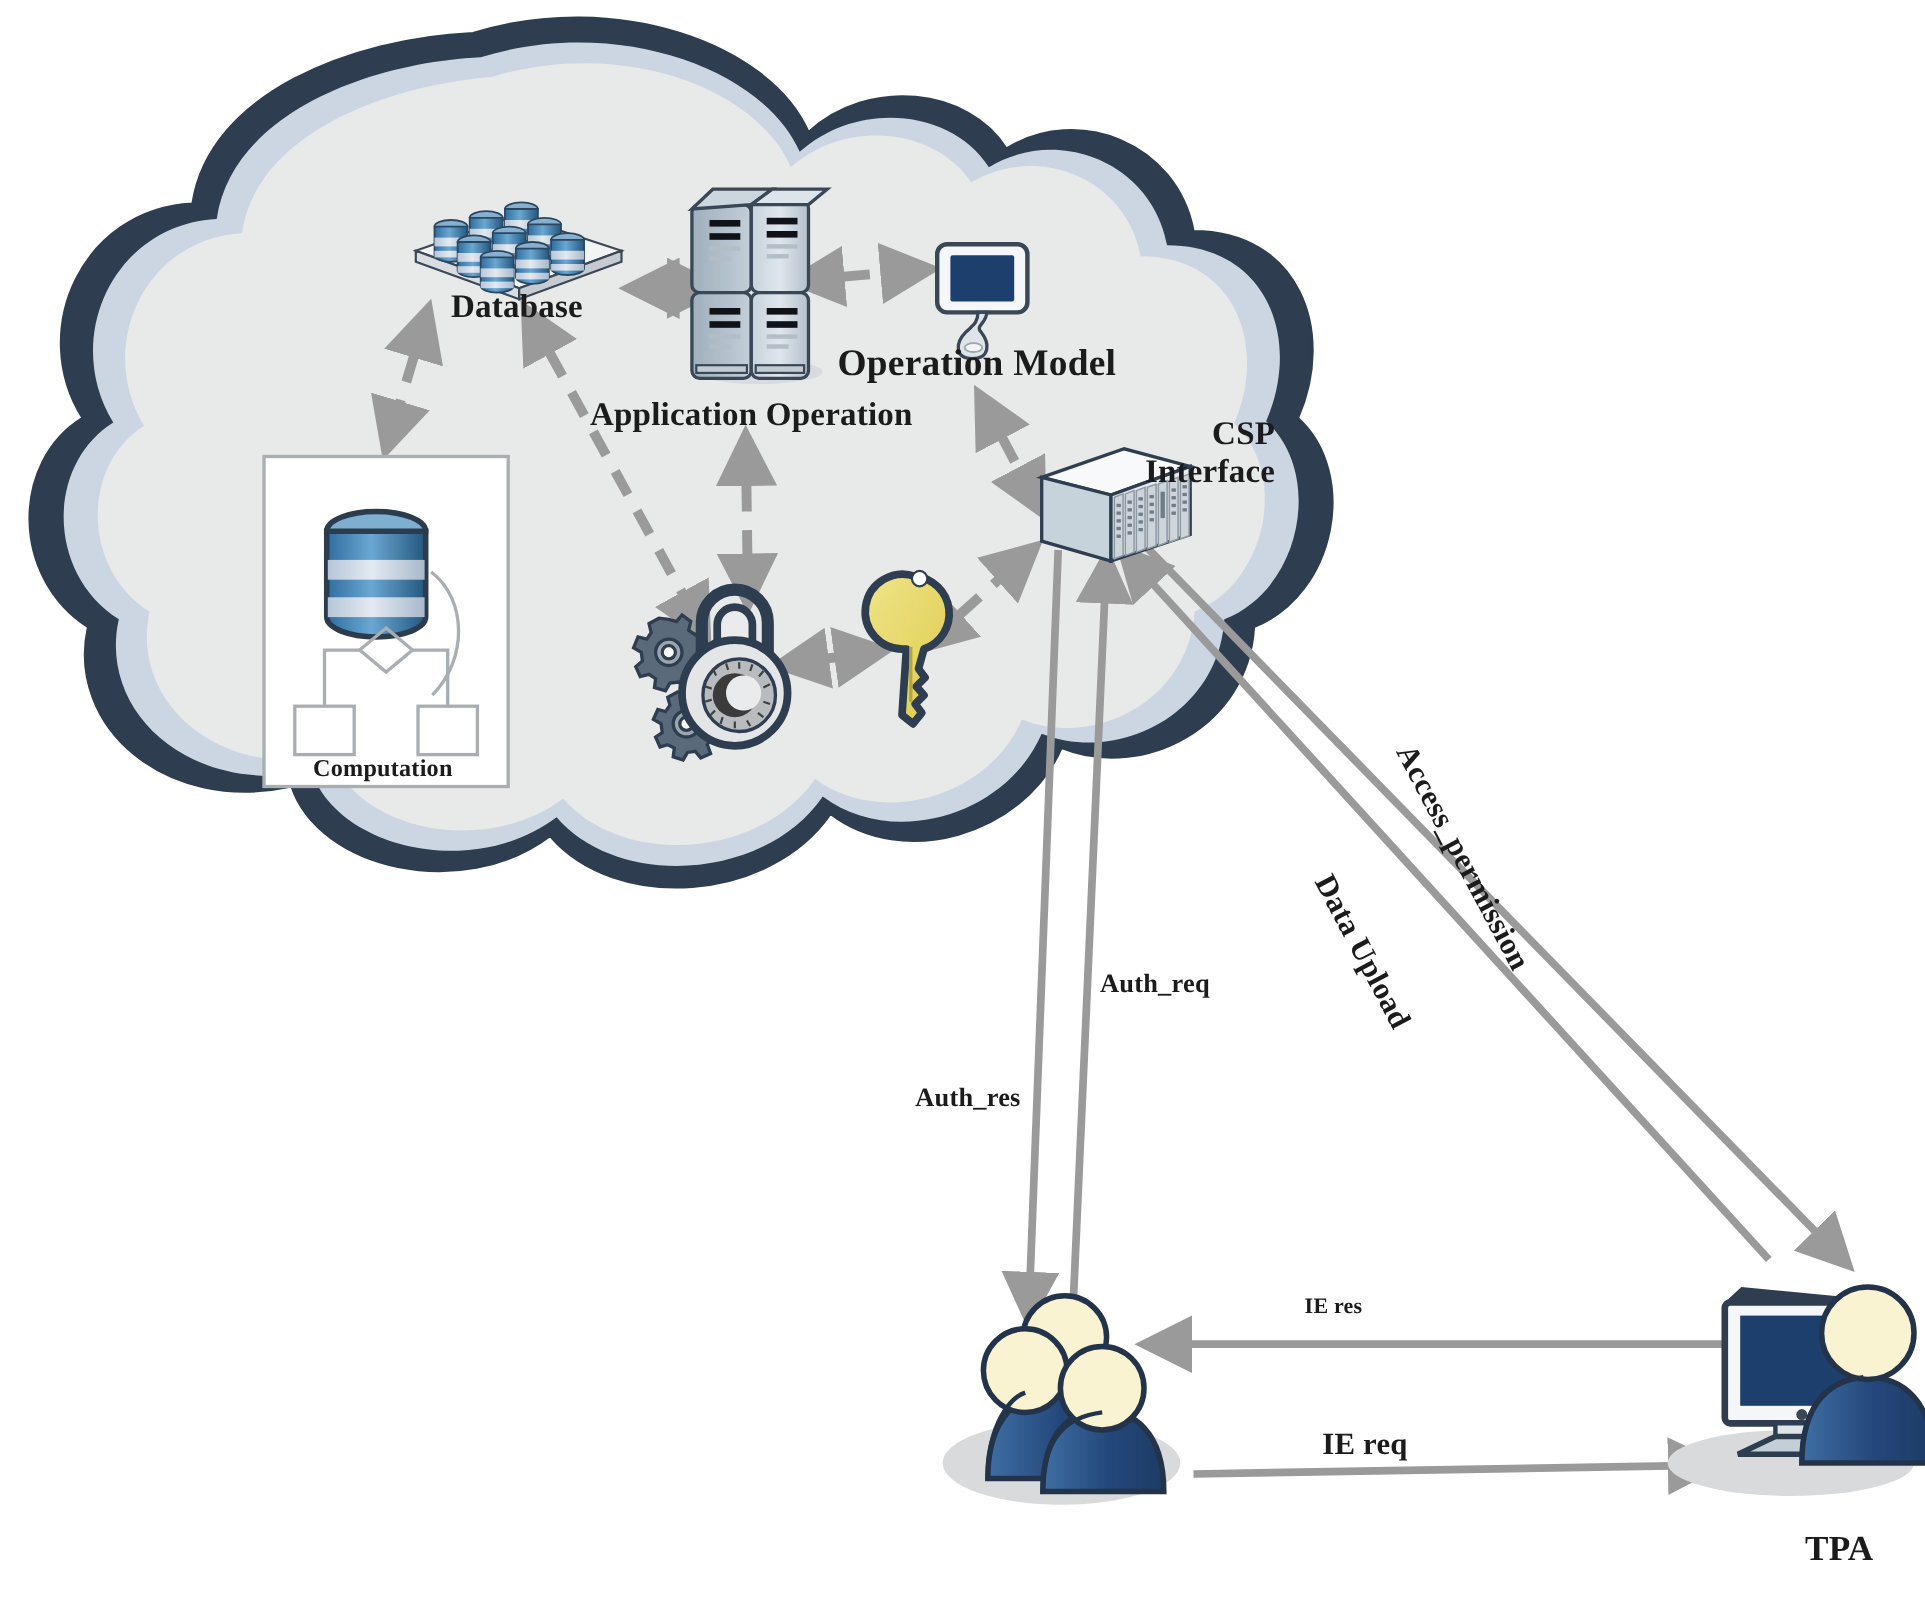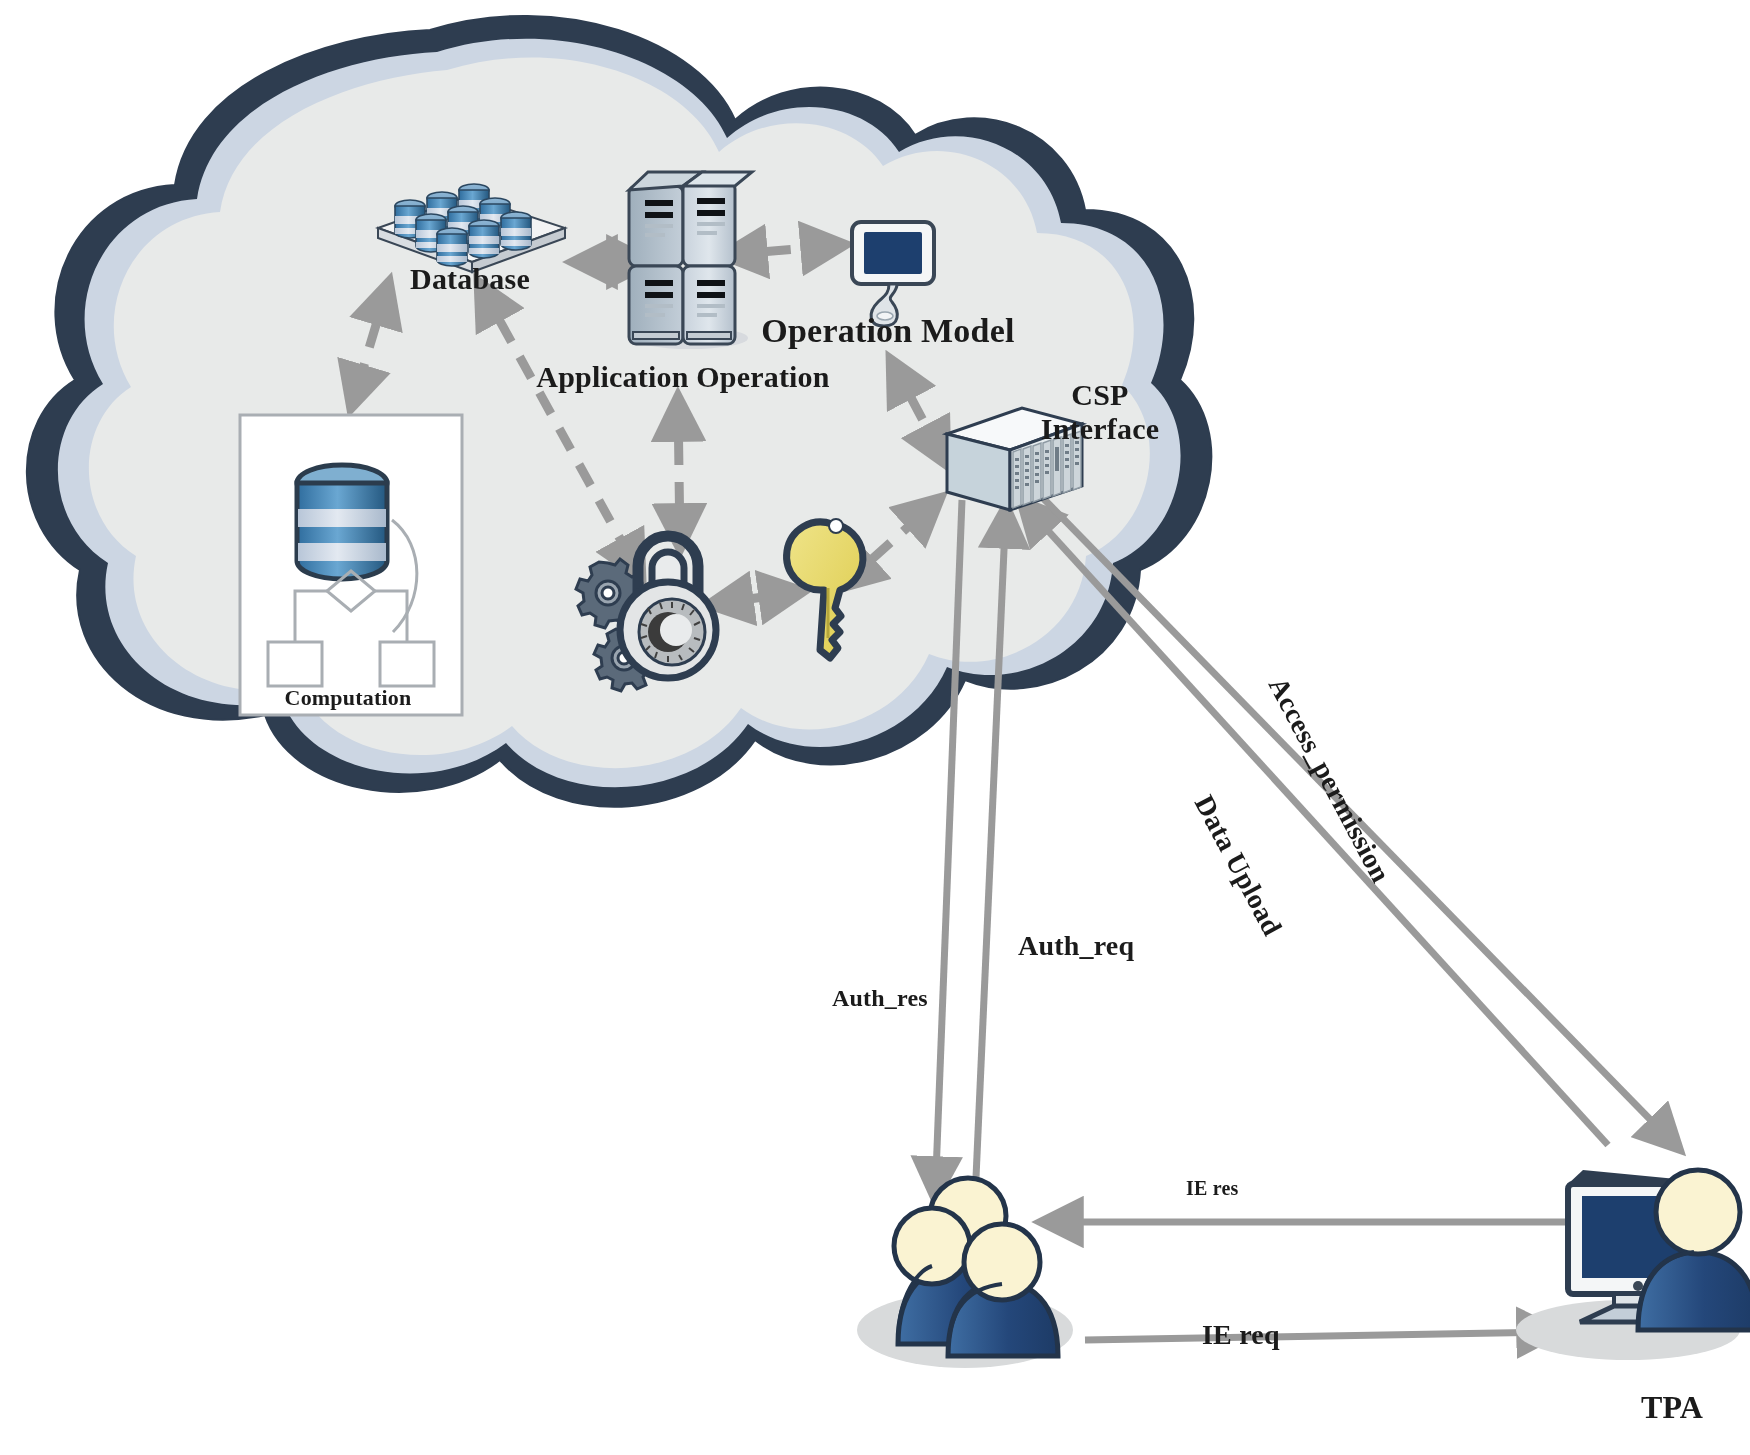--- a/index.html
+++ b/index.html
@@ -399,33 +399,33 @@
     </g>
   </g>
 </svg>
 
 <div class="lbl c" style="left:470px;top:262px;font-size:30px;">Database</div>
 
 <div class="lbl c" style="left:683px;top:360px;font-size:30px;">Application Operation</div>
 
 <div class="lbl c" style="left:888px;top:312px;font-size:34px;">Operation Model</div>
 
-<div class="lbl c" style="left:1100px;top:378px;font-size:30px;text-align:center;">CSP
+<div class="lbl c" style="left:1100px;top:378px;font-size:30px;text-align:right;">CSP
 Interface</div>
 
 <div class="lbl c" style="left:348px;top:670px;font-size:22px;margin-top:16px;">Computation</div>
 
 
 <div class="lbl c" style="left:1672px;top:1390px;font-size:32px;">TPA</div>
 
 <div class="lbl" style="left:832px;top:985px;font-size:24px;">Auth_res</div>
 
-<div class="lbl" style="left:1000px;top:930px;font-size:28px;margin-left:18px;">Auth_req</div>
+<div class="lbl" style="left:1000px;top:882px;font-size:24px;">Auth_req</div>
 
 <div class="lbl" style="left:1216px;top:790px;font-size:28px;transform:rotate(62deg);transform-origin:left top;">Data Upload</div>
 
 <div class="lbl" style="left:1290px;top:672px;font-size:28px;transform:rotate(62deg);transform-origin:left top;">Access_permission</div>
 
 <div class="lbl" style="left:1186px;top:1177px;font-size:20px;">IE res</div>
 
-<div class="lbl" style="left:1202px;top:1298px;font-size:28px;margin-top:21px;">IE req</div>
+<div class="lbl" style="left:1202px;top:1298px;font-size:28px;">IE req</div>
 
 </div>
 
 </body></html>

